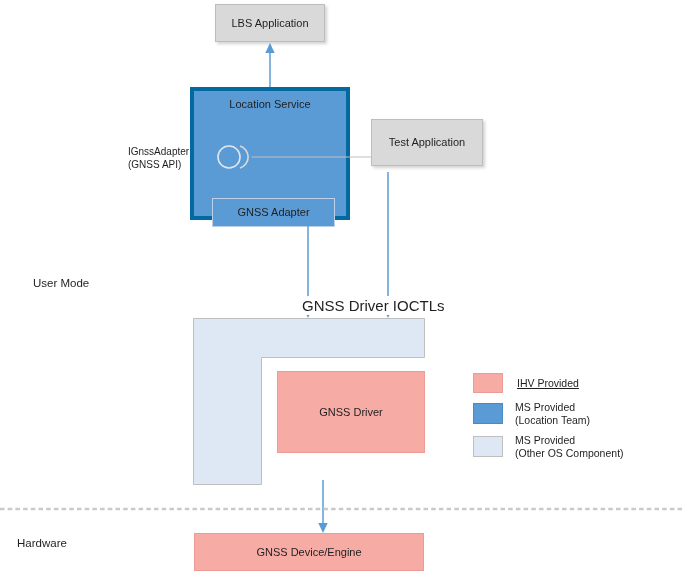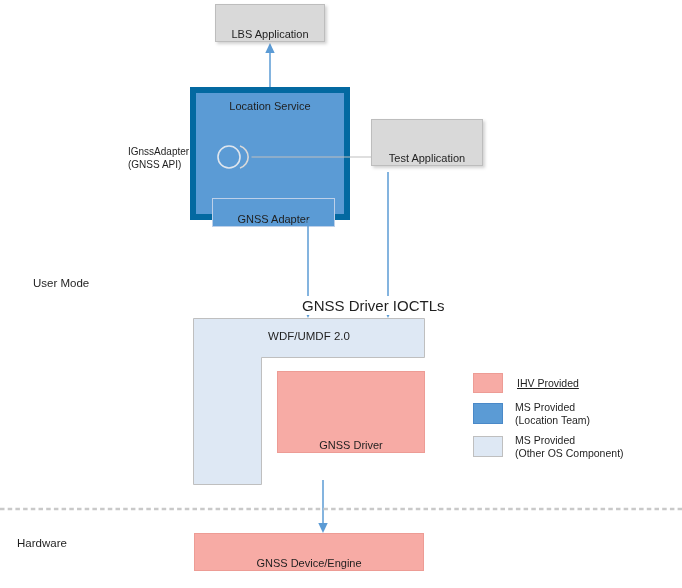--- a/index.html
+++ b/index.html
@@ -5,28 +5,28 @@
   html,body { margin:0; padding:0; background:#ffffff; }
   #canvas {
     position:relative; width:682px; height:588px; overflow:hidden;
     background:#ffffff;
     font-family:"Liberation Sans", sans-serif;
     color:#1f1f1f;
   }
   .layer { position:absolute; left:0; top:0; pointer-events:none; }
   .box {
     position:absolute; box-sizing:border-box;
-    display:flex; align-items:flex-end; justify-content:center;
+    display:flex; align-items:center; justify-content:center;
     font-size:11px; text-align:center; line-height:13px;
   }
   .gray-box {
     background:#d9d9d9; border:1px solid #bdbdbd;
     box-shadow:2px 2px 3px rgba(0,0,0,0.18);
   }
-  .blue-box  { background:#5b9bd5; border:6px solid #0369a1; }
+  .blue-box  { background:#5b9bd5; border:4px solid #0369a1; }
   .pink-box  { background:#f7aba5; border:1px solid #ed9c95; }
 
   #lbs-app          { left:215px; top:4px;   width:110px; height:38px; z-index:4; }
   #location-service { left:190px; top:87px;  width:160px; height:133px; z-index:2;
                       align-items:flex-start; padding-top:7px; }
   #gnss-adapter     { left:212px; top:198px; width:123px; height:29px; z-index:3;
                       border:1px solid #bdd0e9; background:#5b9bd5; }
   #test-app         { left:371px; top:119px; width:112px; height:47px; z-index:4; }
   #gnss-driver      { left:277px; top:371px; width:148px; height:82px; z-index:2; }
   #gnss-device      { left:194px; top:533px; width:230px; height:38px; z-index:2; }
@@ -80,21 +80,20 @@
   </div>
 
   <div id="gnss-driver" class="box pink-box">
     <span>GNSS Driver</span>
   </div>
 
   <div id="gnss-device" class="box pink-box">
     <span>GNSS Device/Engine</span>
   </div>
 
-  <div id="wdf-label">WDF/UMDF 2.0</div>
 
   <svg class="layer" width="682" height="588" style="z-index:3">
 
     <g>
       <line x1="270" y1="87" x2="270" y2="51" stroke="#5b9bd5" stroke-width="1.5"></line>
       <polygon points="270,43 265.3,53 274.7,53" fill="#5b9bd5"></polygon>
     </g>
 
     <g>
       <circle cx="229" cy="157" r="11" fill="#5b9bd5" stroke="#dfe6ee" stroke-width="1.6"></circle>

